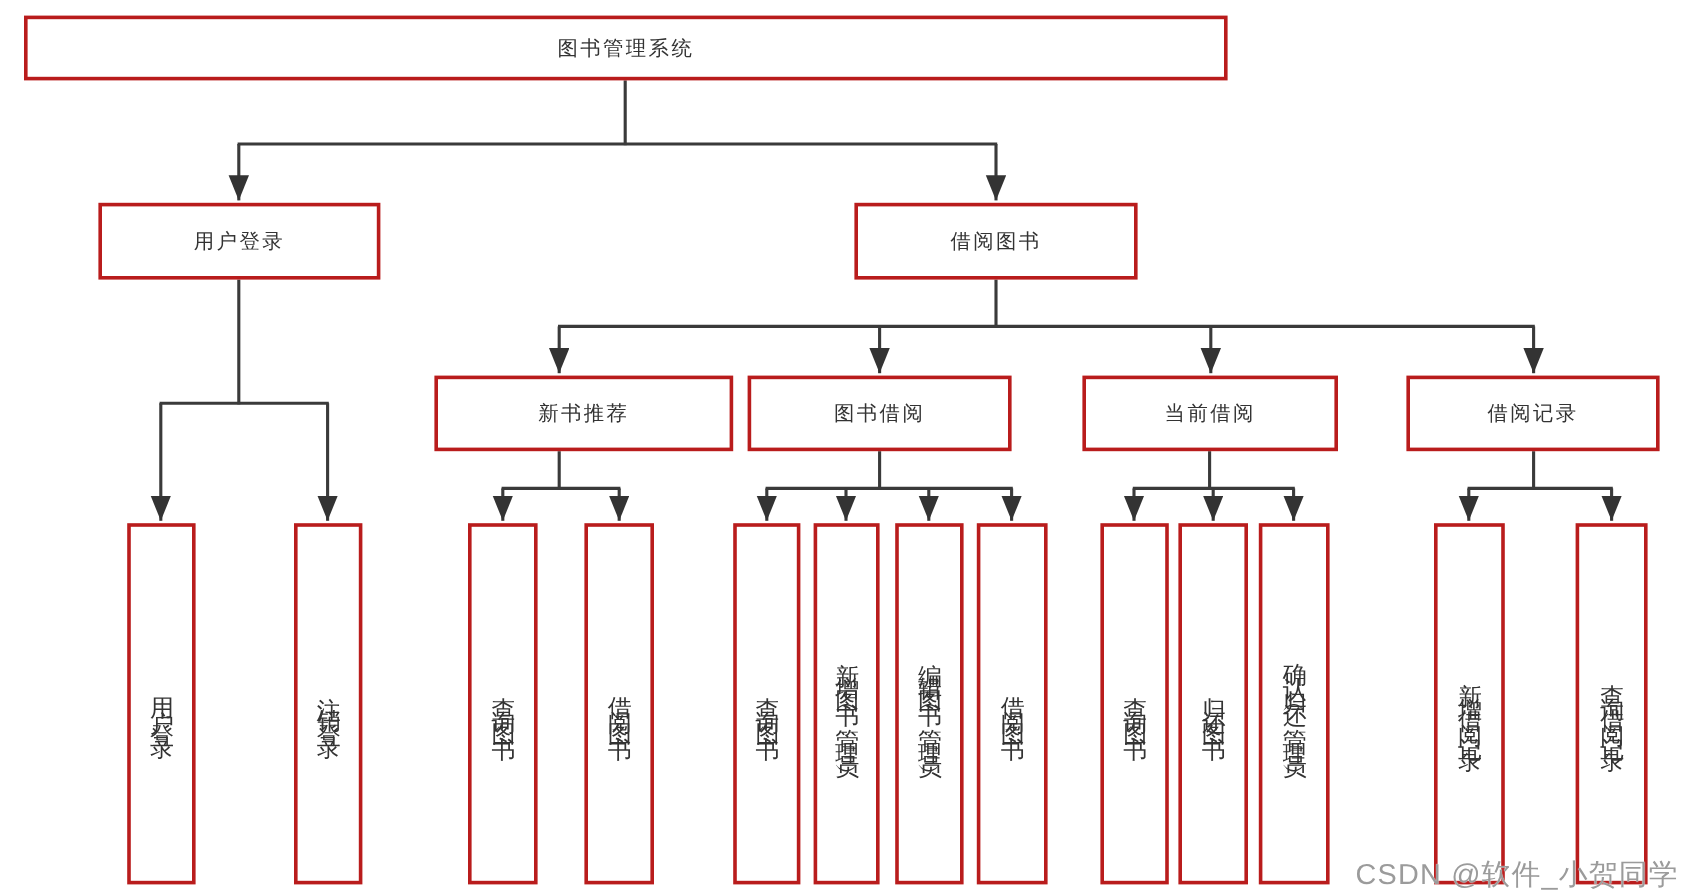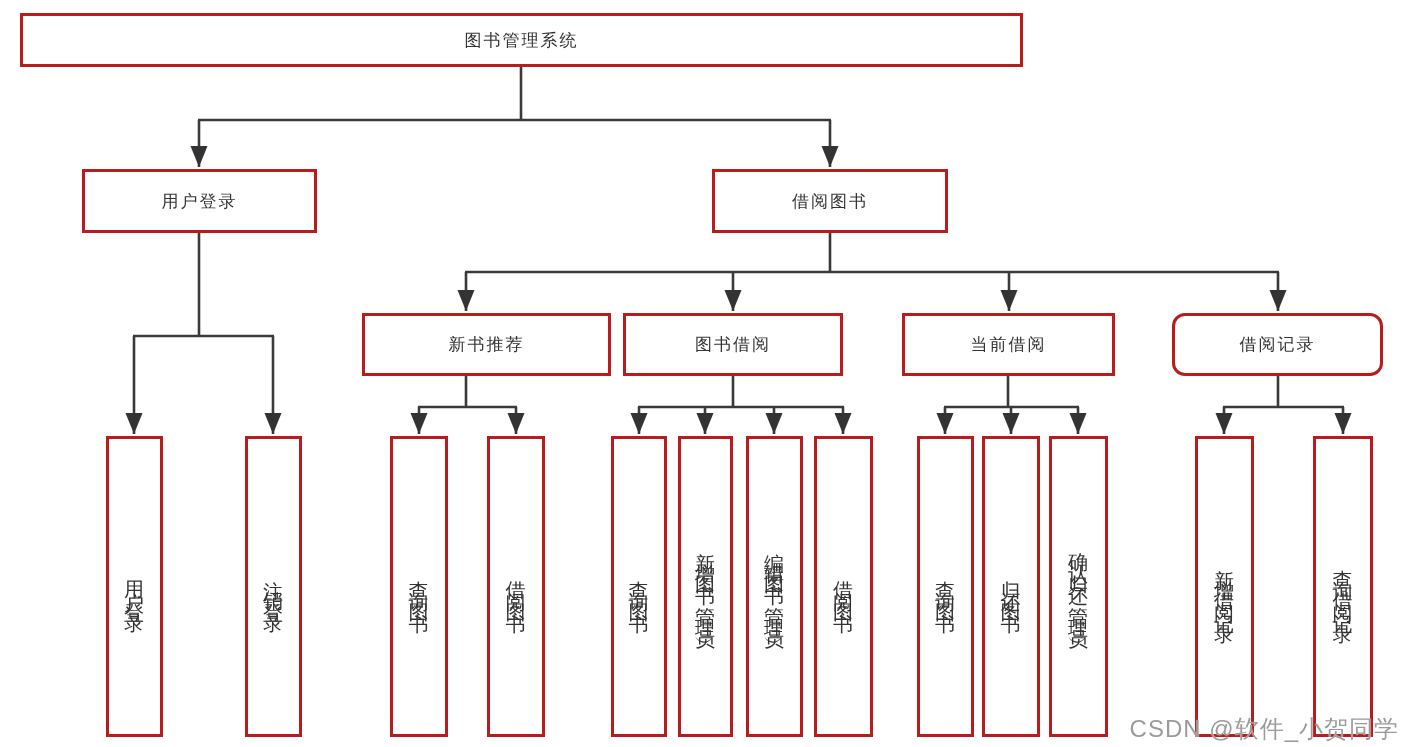--- a/index.html
+++ b/index.html
@@ -124,21 +124,21 @@
 
   <div class="box h" style="left:362px; top:313px; width:249px; height:63px;">
     <span>新书推荐</span>
   </div>
   <div class="box h" style="left:623px; top:313px; width:220px; height:63px;">
     <span>图书借阅</span>
   </div>
   <div class="box h" style="left:902px; top:313px; width:213px; height:63px;">
     <span>当前借阅</span>
   </div>
-  <div class="box h" style="left:1172px; top:313px; width:211px; height:63px;border-radius:13px;">
+  <div class="box h" style="left:1172px; top:313px; width:211px; height:63px;">
     <span>借阅记录</span>
   </div>
 
   <div class="box v" style="left:106px; top:436px; width:57px; height:301px;">
     <span>用户登录</span>
   </div>
   <div class="box v" style="left:245px; top:436px; width:57px; height:301px;">
     <span>注销登录</span>
   </div>
 

